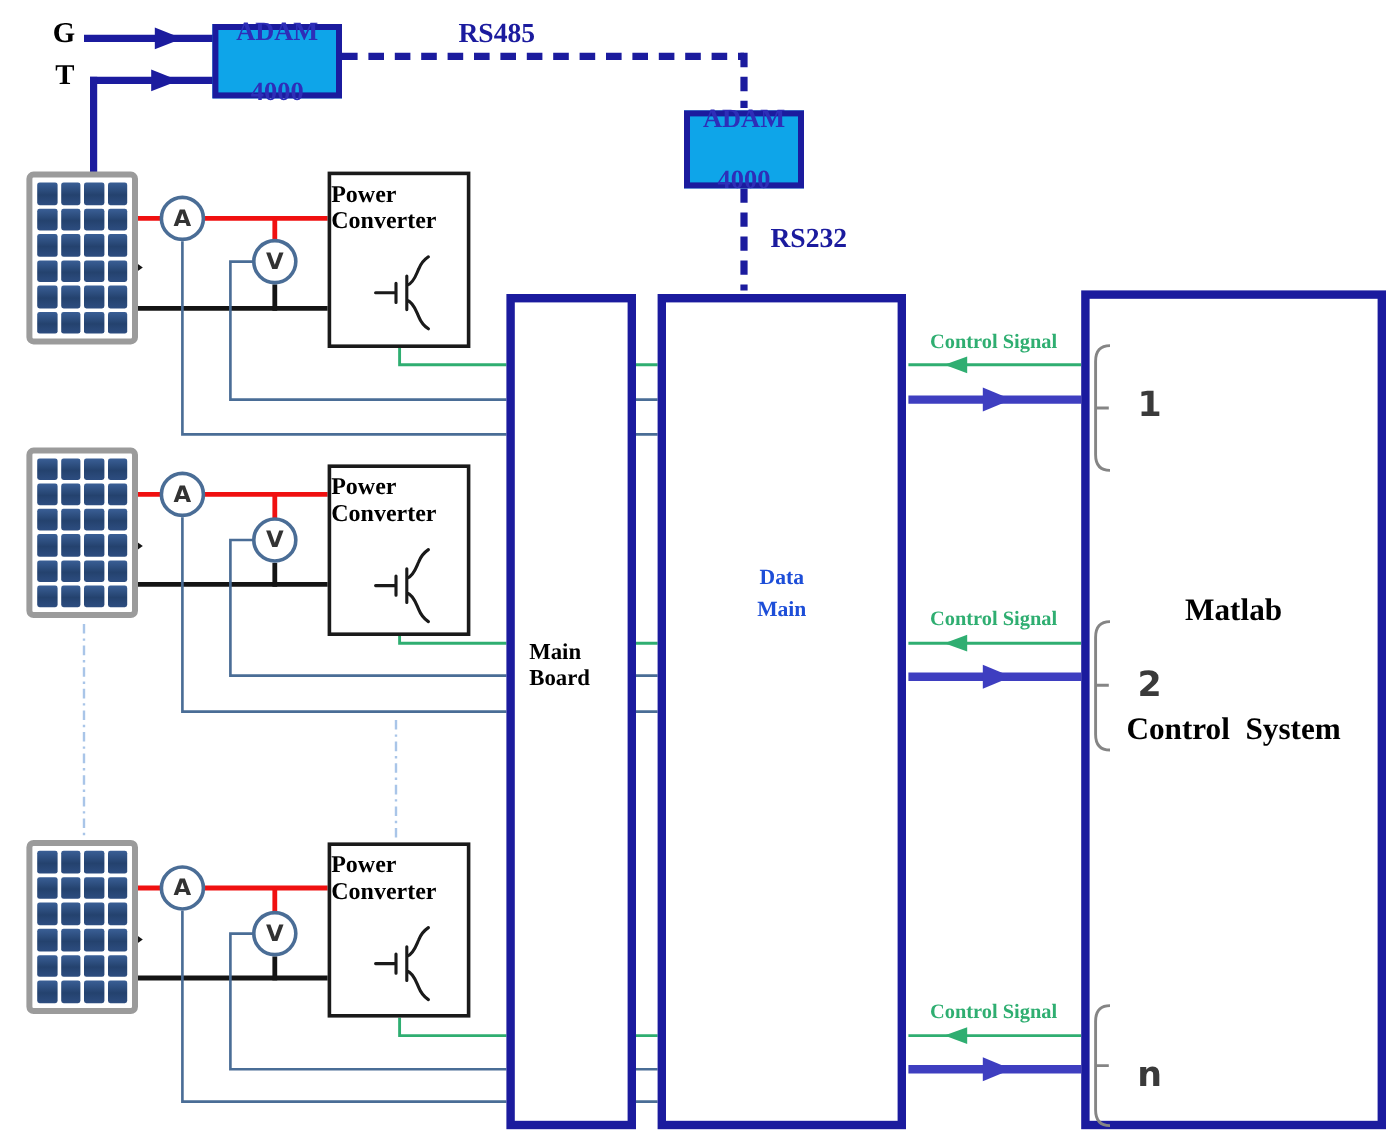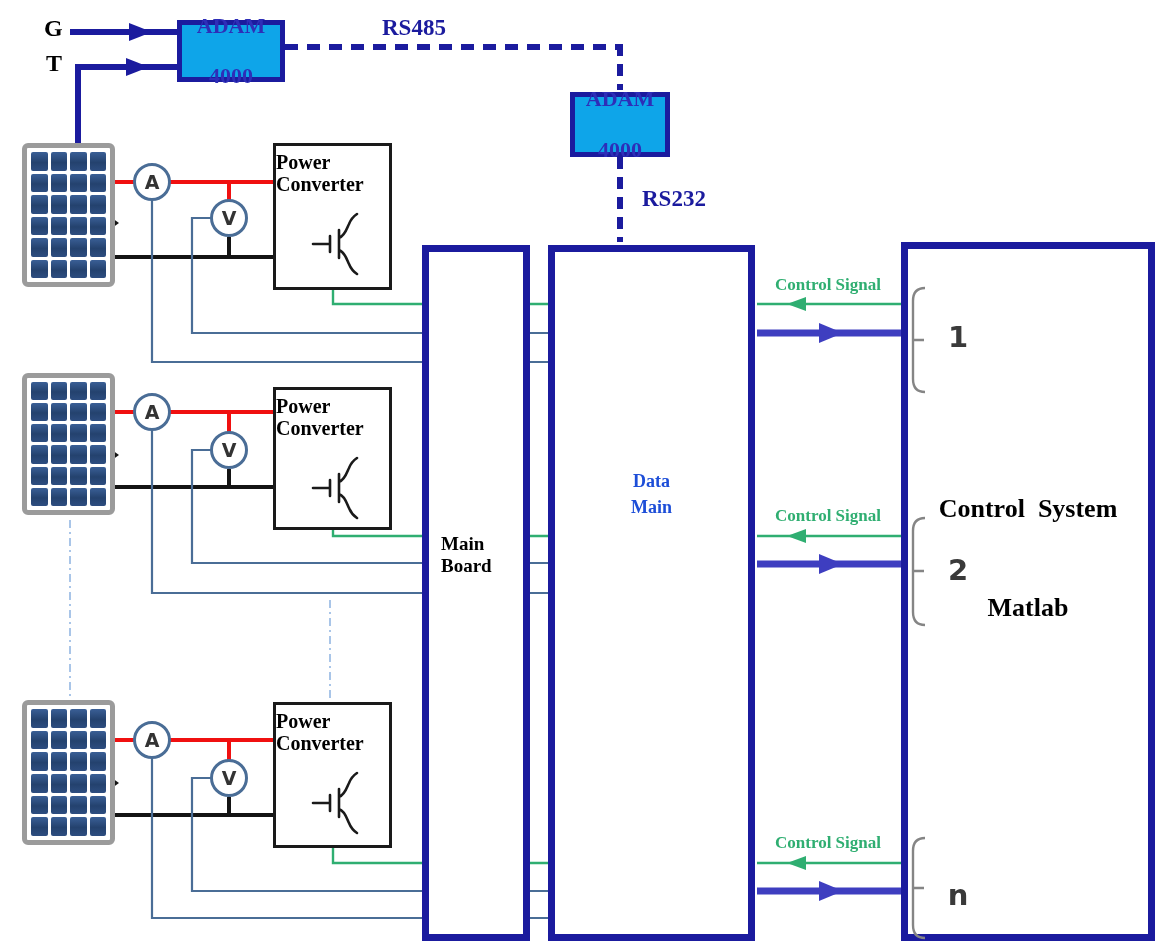--- a/index.html
+++ b/index.html
@@ -274,22 +274,22 @@
   </div>
 
   <div class="part navy-box" style="left:548px;top:245px;width:207px;height:696px;"></div>
   <div class="part daq-label" style="left:550px;top:468px;width:203px;z-index:1;">
     <div>Data</div>
     <div>Main</div>
   </div>
 
   <div class="part navy-box" style="left:901px;top:242px;width:254px;height:699px;"></div>
   <div class="part cs-label" style="left:903px;top:426px;width:250px;z-index:1;">
+    <div>Matlab</div>
     <div>Control  System</div>
-    <div>Matlab</div>
   </div>
 
   <div class="part io-label" style="left:44px;top:15px;">G</div>
   <div class="part io-label" style="left:46px;top:50px;">T</div>
 
   <div class="part bus-label" style="left:382px;top:15px;">RS485</div>
   <div class="part bus-label" style="left:628px;top:186px;margin-left:14px;">RS232</div>
 
   <div class="part ctrl-label" style="left:755px;top:275px;">Control Signal</div>
   <div class="part ctrl-label" style="left:755px;top:506px;">Control Signal</div>

